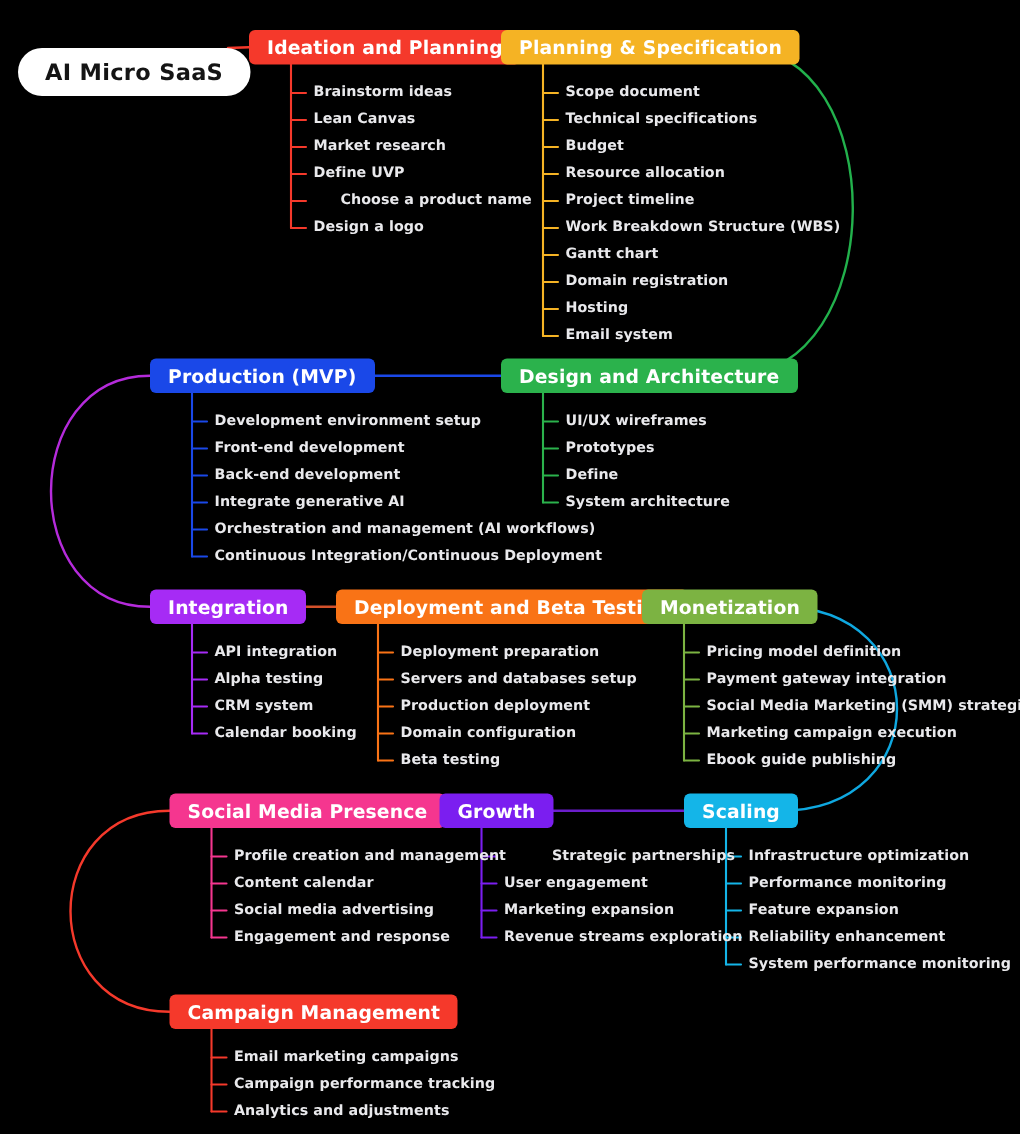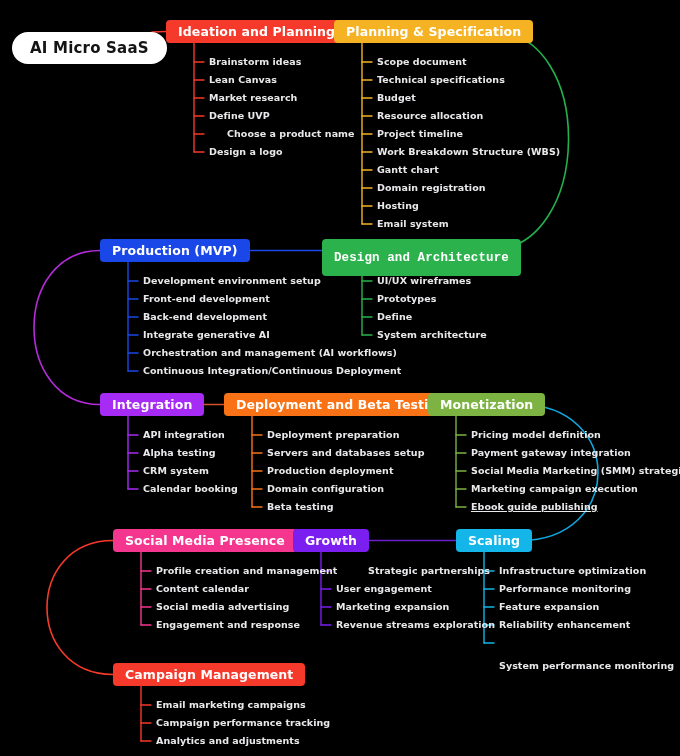--- a/index.html
+++ b/index.html
@@ -174,56 +174,56 @@
       <div class="leaf" style="left: 377px; top: 183px;">Domain registration</div>
       <div class="leaf" style="left: 377px; top: 201px;">Hosting</div>
       <div class="leaf" style="left: 377px; top: 219px;">Email system</div>
       <div class="node" style="left: 100px; top: 239px; min-width: 134px; height: 23px; background: rgb(26, 72, 232); color: rgb(255, 255, 255);">Production (MVP)</div>
       <div class="leaf" style="left: 143px; top: 276px;">Development environment setup</div>
       <div class="leaf" style="left: 143px; top: 294px;">Front-end development</div>
       <div class="leaf" style="left: 143px; top: 312px;">Back-end development</div>
       <div class="leaf" style="left: 143px; top: 330px;">Integrate generative AI</div>
       <div class="leaf" style="left: 143px; top: 348px;">Orchestration and management (AI workflows)</div>
       <div class="leaf" style="left: 143px; top: 366px;">Continuous Integration/Continuous Deployment</div>
-      <div class="node" style="left: 322px; top: 239px; min-width: 155px; height: 37px; background: rgb(43, 178, 76); color: rgb(255, 255, 255); font-family: Liberation Mono, monospace;">Design and Architecture</div>
+      <div class="node" style="left: 334px; top: 239px; min-width: 155px; height: 23px; background: rgb(43, 178, 76); color: rgb(255, 255, 255);">Design and Architecture</div>
       <div class="leaf" style="left: 377px; top: 276px;">UI/UX wireframes</div>
       <div class="leaf" style="left: 377px; top: 294px;">Prototypes</div>
       <div class="leaf" style="left: 377px; top: 312px;">Define</div>
       <div class="leaf" style="left: 377px; top: 330px;">System architecture</div>
       <div class="node" style="left: 100px; top: 393px; min-width: 85px; height: 23px; background: rgb(166, 43, 245); color: rgb(255, 255, 255);">Integration</div>
       <div class="leaf" style="left: 143px; top: 430px;">API integration</div>
       <div class="leaf" style="left: 143px; top: 448px;">Alpha testing</div>
       <div class="leaf" style="left: 143px; top: 466px;">CRM system</div>
       <div class="leaf" style="left: 143px; top: 484px;">Calendar booking</div>
       <div class="node" style="left: 224px; top: 393px; min-width: 182px; height: 23px; background: rgb(249, 115, 22); color: rgb(255, 255, 255);">Deployment and Beta Testing</div>
       <div class="leaf" style="left: 267px; top: 430px;">Deployment preparation</div>
       <div class="leaf" style="left: 267px; top: 448px;">Servers and databases setup</div>
       <div class="leaf" style="left: 267px; top: 466px;">Production deployment</div>
       <div class="leaf" style="left: 267px; top: 484px;">Domain configuration</div>
       <div class="leaf" style="left: 267px; top: 502px;">Beta testing</div>
       <div class="node" style="left: 428px; top: 393px; min-width: 92px; height: 23px; background: rgb(124, 179, 66); color: rgb(255, 255, 255);">Monetization</div>
       <div class="leaf" style="left: 471px; top: 430px;">Pricing model definition</div>
       <div class="leaf" style="left: 471px; top: 448px;">Payment gateway integration</div>
       <div class="leaf" style="left: 471px; top: 466px;">Social Media Marketing (SMM) strategies</div>
       <div class="leaf" style="left: 471px; top: 484px;">Marketing campaign execution</div>
-      <div class="leaf" style="left: 471px; top: 502px; text-decoration: underline;">Ebook guide publishing</div>
+      <div class="leaf" style="left: 471px; top: 502px;">Ebook guide publishing</div>
       <div class="node" style="left: 113px; top: 529px; min-width: 146px; height: 23px; background: rgb(245, 54, 143); color: rgb(255, 255, 255);">Social Media Presence</div>
       <div class="leaf" style="left: 156px; top: 566px;">Profile creation and management</div>
       <div class="leaf" style="left: 156px; top: 584px;">Content calendar</div>
       <div class="leaf" style="left: 156px; top: 602px;">Social media advertising</div>
       <div class="leaf" style="left: 156px; top: 620px;">Engagement and response</div>
       <div class="node" style="left: 293px; top: 529px; min-width: 62px; height: 23px; background: rgb(123, 30, 240); color: #ffffff;">Growth</div>
       <div class="leaf" style="left: 336px; top: 566px; padding-left: 32px;">Strategic partnerships</div>
       <div class="leaf" style="left: 336px; top: 584px;">User engagement</div>
       <div class="leaf" style="left: 336px; top: 602px;">Marketing expansion</div>
       <div class="leaf" style="left: 336px; top: 620px;">Revenue streams exploration</div>
       <div class="node" style="left: 456px; top: 529px; min-width: 64px; height: 23px; background: rgb(20, 181, 232); color: rgb(255, 255, 255);">Scaling</div>
       <div class="leaf" style="left: 499px; top: 566px;">Infrastructure optimization</div>
       <div class="leaf" style="left: 499px; top: 584px;">Performance monitoring</div>
       <div class="leaf" style="left: 499px; top: 602px;">Feature expansion</div>
       <div class="leaf" style="left: 499px; top: 620px;">Reliability enhancement</div>
-      <div class="leaf" style="left: 499px; top: 638px; margin-top: 23px;">System performance monitoring</div>
+      <div class="leaf" style="left: 499px; top: 638px;">System performance monitoring</div>
       <div class="node" style="left: 113px; top: 663px; min-width: 148px; height: 23px; background: rgb(245, 57, 43); color: rgb(255, 255, 255);">Campaign Management</div>
       <div class="leaf" style="left: 156px; top: 700px;">Email marketing campaigns</div>
       <div class="leaf" style="left: 156px; top: 718px;">Campaign performance tracking</div>
       <div class="leaf" style="left: 156px; top: 736px;">Analytics and adjustments</div>
     </div>
 </div>
 
 </body></html>

